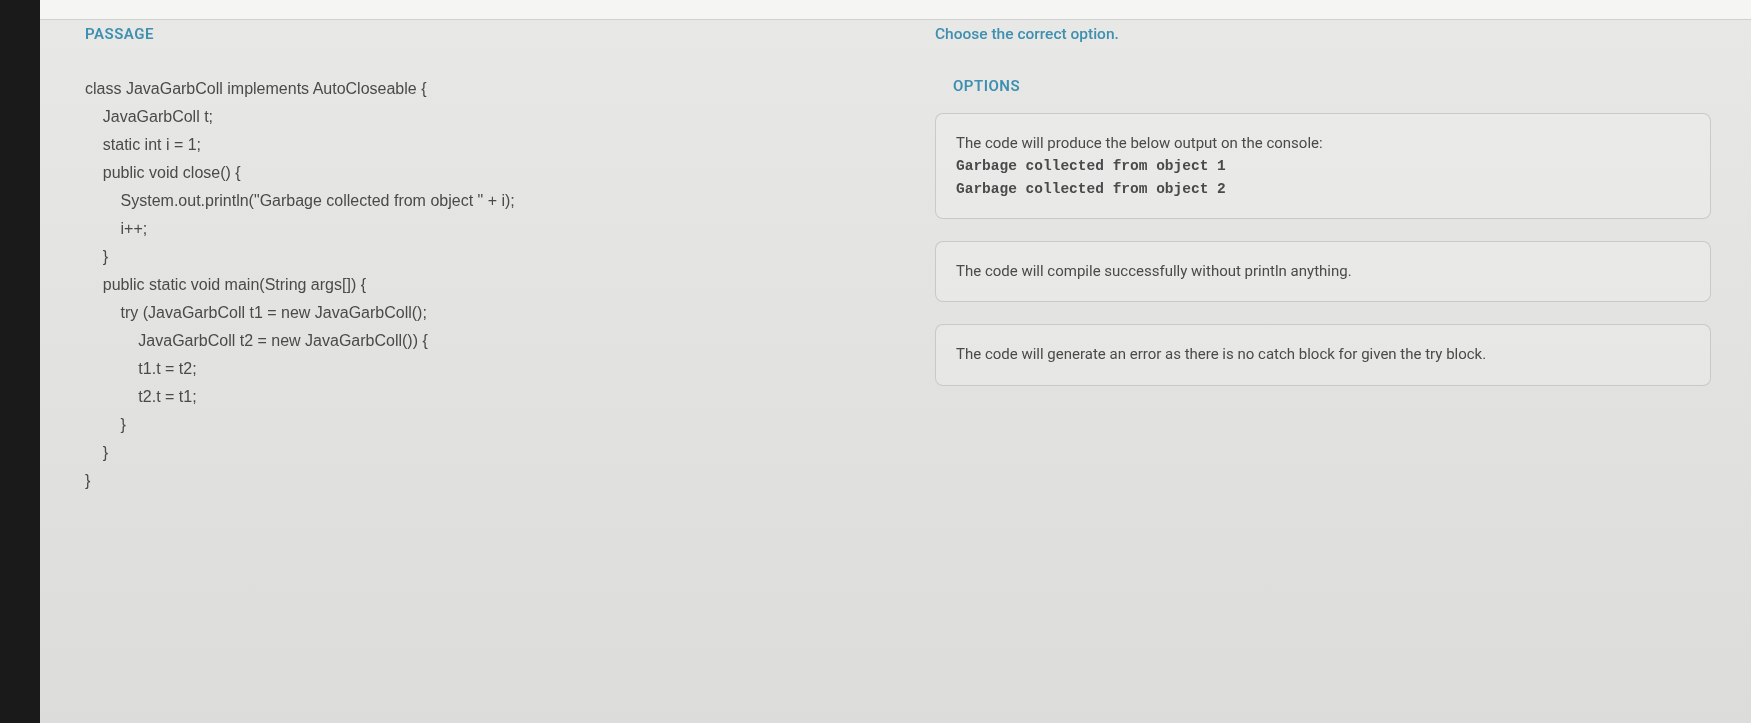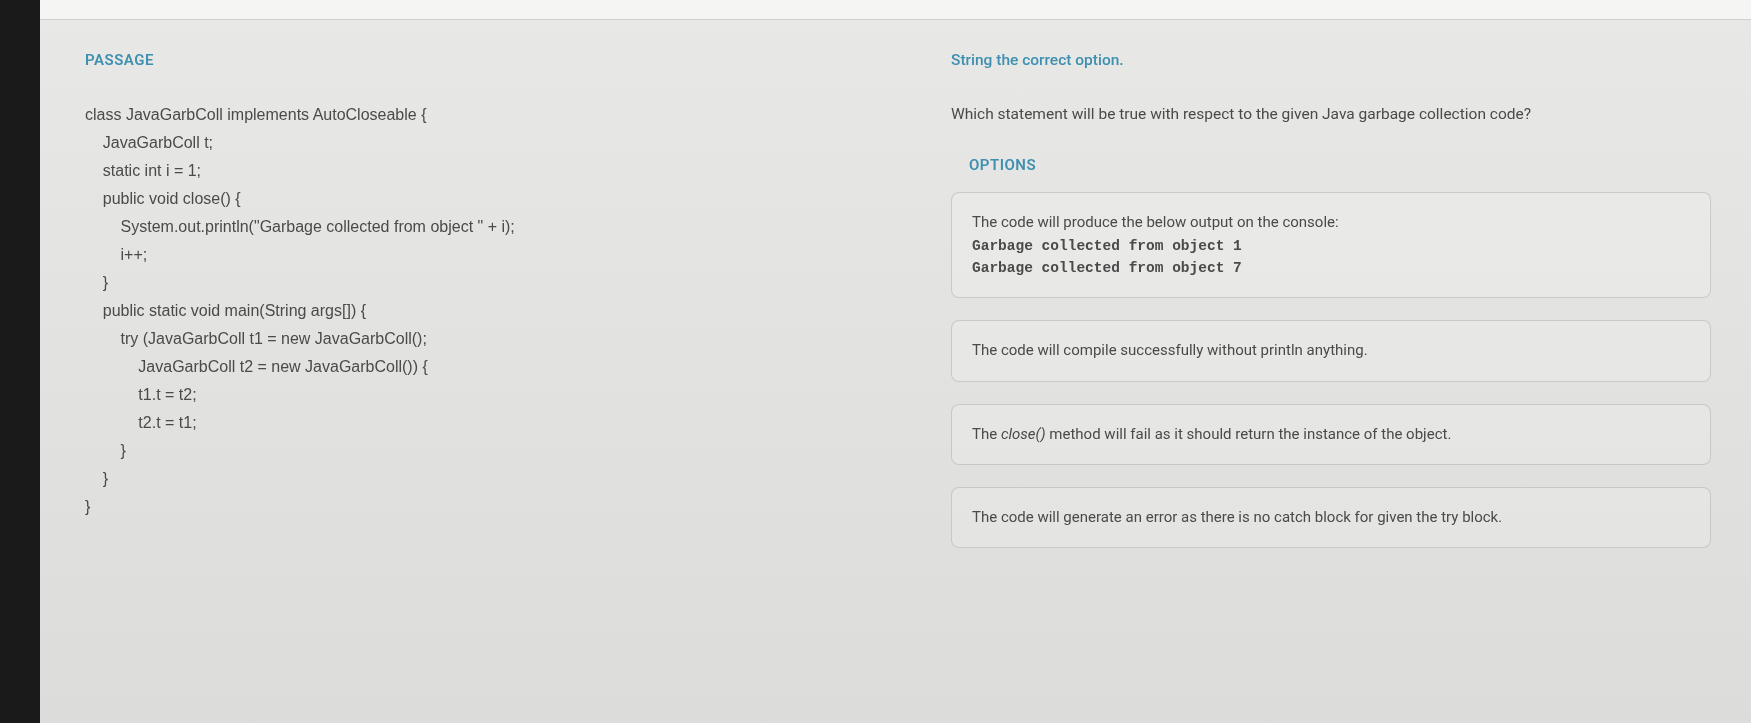--- a/index.html
+++ b/index.html
@@ -9,22 +9,21 @@
     width: 1751px;
     height: 723px;
     overflow: hidden;
     padding-left: 40px;
   }
   .page {
     background: linear-gradient(to bottom, #e8e8e6 0%, #e2e2e0 50%, #dcdcda 100%);
     width: 100%;
     height: 100%;
     display: flex;
-    padding-top: 51px;
-    gap: 16px;
+    padding-top: 25px;
   }
   .left-panel {
     flex: 0 0 870px;
     padding-left: 45px;
     padding-right: 20px;
   }
   .right-panel {
     flex: 1;
     padding-left: 25px;
     padding-right: 40px;
@@ -112,36 +111,32 @@
         try (JavaGarbColl t1 = new JavaGarbColl();
             JavaGarbColl t2 = new JavaGarbColl()) {
             t1.t = t2;
             t2.t = t1;
         }
     }
 }</pre>
   </div>
 
   <div class="right-panel">
-    <div class="prompt-text">String the correct option.</div>
-    <div class="question-text">Which statement will be true with respect to the given Java garbage collection code?</div>
+    <div class="prompt-text">Choose the correct option.</div>
     <div class="heading-options">OPTIONS</div>
 
     <div class="option">
       <span>The code will produce the below output on the console:</span>
       <span class="mono">Garbage collected from object 1</span>
-      <span class="mono">Garbage collected from object 7</span>
+      <span class="mono">Garbage collected from object 2</span>
     </div>
 
     <div class="option">
       <span>The code will compile successfully without println anything.</span>
     </div>
 
-    <div class="option">
-      <span>The </span><span class="italic">close()</span><span> method will fail as it should return the instance of the object.</span>
-    </div>
 
     <div class="option">
       <span>The code will generate an error as there is no catch block for given the try block.</span>
     </div>
   </div>
 
 </div>
 
 </body></html>

